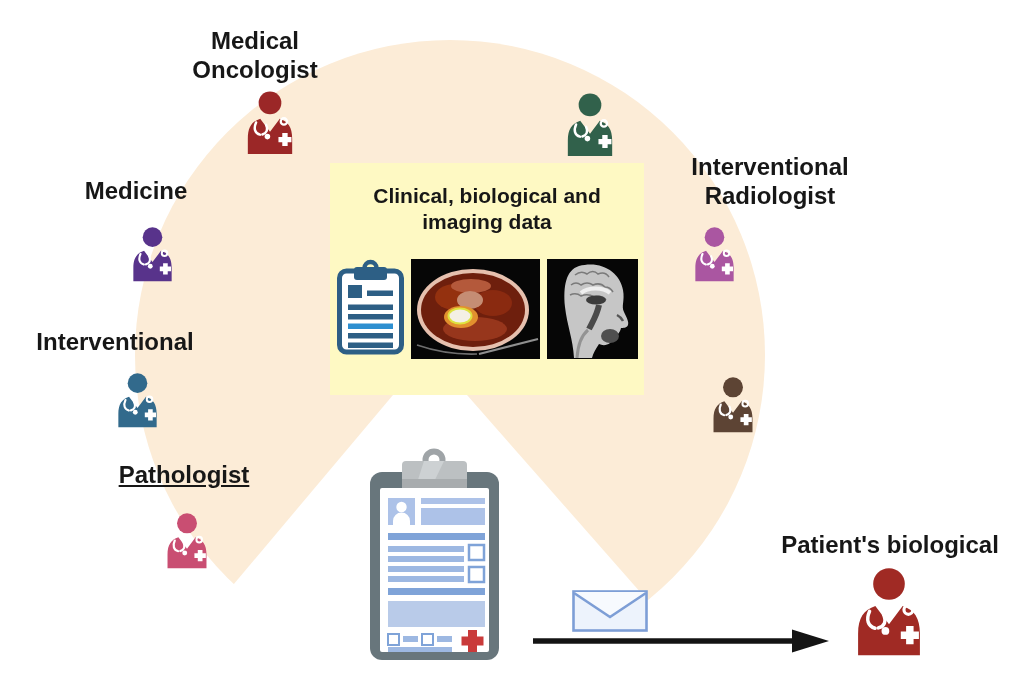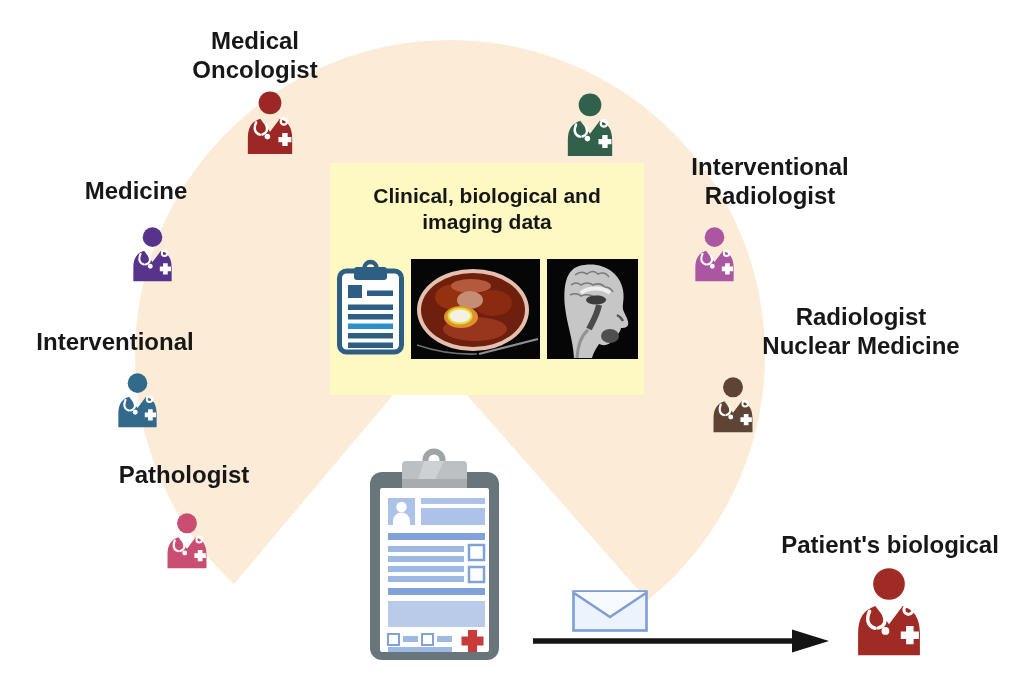--- a/index.html
+++ b/index.html
@@ -23,21 +23,21 @@
     text-align:center;
   }
   .doc-icon { position:absolute; }
   
   .lbl-medical        { left:170px; top:26px;  width:170px; }
   .lbl-radiation      { left:519px; top:26px;  width:170px; }
   .lbl-surgeon        { left:56px;  top:176px; width:160px; }
   .lbl-interventional { left:675px; top:152px; width:190px; }
   .lbl-pulmonologist  { left:10px;  top:327px; width:210px; }
   .lbl-nuclear        { left:761px; top:302px; width:200px; }
-  .lbl-pathologist    { left:99px;  top:460px; width:170px; }
+  .lbl-pathologist    { left:99px;  top:460px; width:170px;text-decoration:underline; }
   .lbl-physician      { left:765px; top:530px; width:250px; }
   
   .ico-medical        { left:237px; top:90px;  }
   .ico-radiation      { left:557px; top:92px;  }
   .ico-surgeon        { left:124px; top:226px; }
   .ico-interventional { left:686px; top:226px; }
   .ico-pulmonologist  { left:109px; top:372px; }
   .ico-nuclear        { left:704px; top:376px; }
   .ico-pathologist    { left:158px; top:512px; }
   .ico-physician      { left:843px; top:566px; }
@@ -139,21 +139,20 @@
         <path d="M30 99 C31 84 35 76 41 71" stroke="#939393" stroke-width="3" fill="none"></path>
         <path d="M70 56 q4 2 6 6" stroke="#555555" stroke-width="2.5" fill="none"></path>
       </svg>
     </div>
   </div>
 
   <div class="spec-label lbl-medical">Medical Oncologist</div>
   <div class="spec-label lbl-surgeon">Medicine</div>
   <div class="spec-label lbl-interventional">Interventional Radiologist</div>
   <div class="spec-label lbl-pulmonologist">Interventional</div>
-  <div class="spec-label lbl-nuclear">Radiologist Nuclear Medicine</div>
   <div class="spec-label lbl-pathologist">Pathologist</div>
   <div class="spec-label lbl-physician">Patient's biological</div>
 
   <svg class="doc-icon ico-medical" width="66" height="66" viewBox="0 0 64 64">
       <use href="#doctor" fill="#9b2727"></use>
     </svg>
   <svg class="doc-icon ico-radiation" width="66" height="66" viewBox="0 0 64 64">
       <use href="#doctor" fill="#31614b"></use>
     </svg>
   <svg class="doc-icon ico-surgeon" width="57" height="57" viewBox="0 0 64 64">

